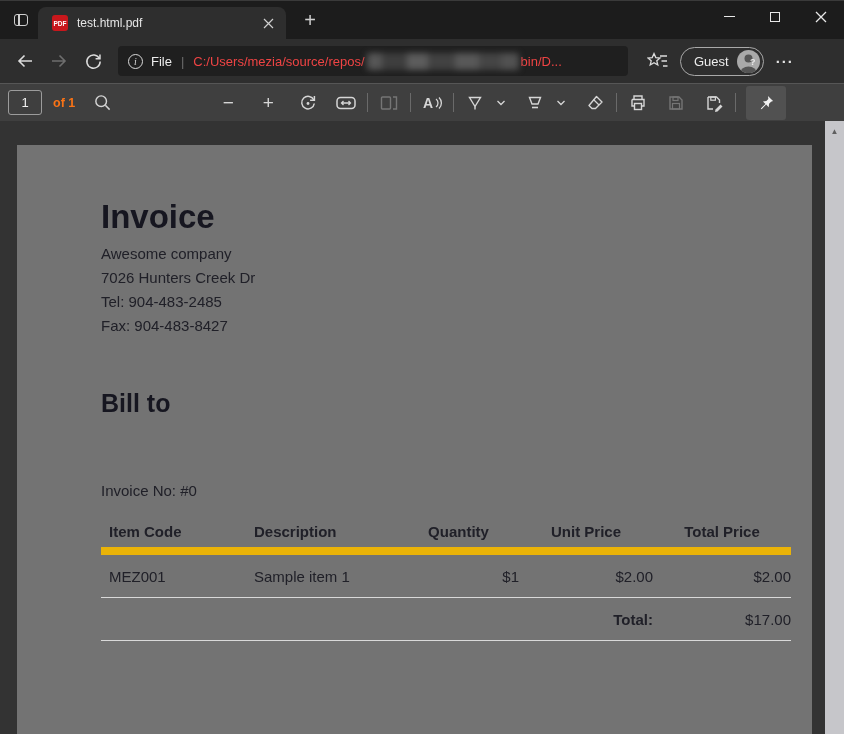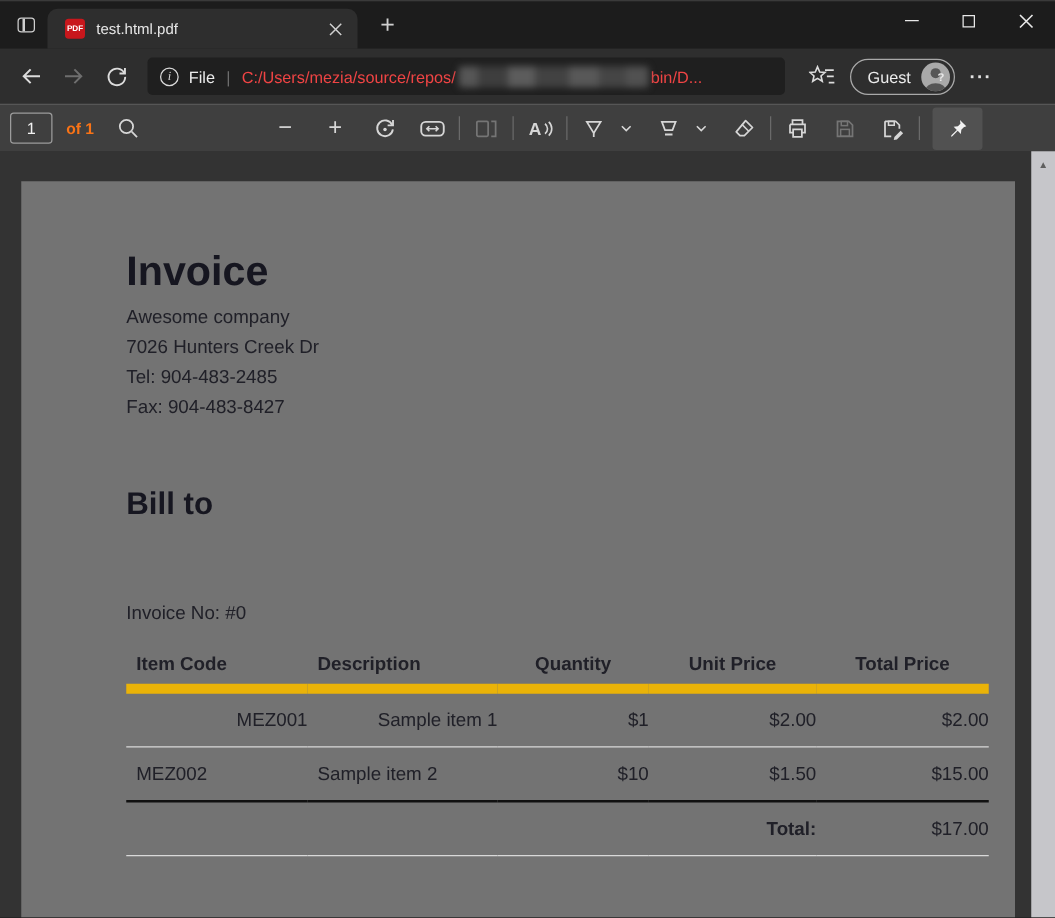--- a/index.html
+++ b/index.html
@@ -62,21 +62,21 @@
   .doc .addr p, .doc .billlines p, .doc .meta p{margin:0;font-size:15px;line-height:24px;}
   .doc h2{margin:49px 0 8px 0;font-size:25px;line-height:32px;font-weight:700;color:#161620;}
   .doc .meta{margin-top:60px;}
   table.inv{margin-top:8px;width:690px;border-collapse:collapse;table-layout:fixed;font-size:15px;color:#202028;}
   table.inv col.c1{width:145px;} table.inv col.c2{width:152px;}
   table.inv col.c3{width:121px;} table.inv col.c4{width:134px;} table.inv col.c5{width:138px;}
   table.inv th{font-weight:700;padding:12px 0 7px 0;border-bottom:8px solid #eab308;}
   table.inv th.l{text-align:left;padding-left:8px;} table.inv th.c{text-align:center;}
   table.inv td{padding:13px 0 12px 0;}
   table.inv td.l{text-align:left;padding-left:8px;} table.inv td.r{text-align:right;}
-  table.inv tr.r1 td{border-bottom:1px solid #d9d9d9;text-align:right;}
+  table.inv tr.r1 td{border-bottom:1px solid #d9d9d9;}
   table.inv tr.r2 td{border-bottom:2px solid #111;}
   table.inv tr.tot td{border-bottom:1px solid #d9d9d9;}
   table.inv tr.tot .lbl{font-weight:700;}
 
   svg{display:block;}
 </style>
 </head>
 <body>
 
 <div class="window">
@@ -290,27 +290,20 @@
             </tr>
           </thead>
           <tbody>
             <tr class="r1">
               <td class="l">MEZ001</td>
               <td class="l">Sample item 1</td>
               <td class="r">$1</td>
               <td class="r">$2.00</td>
               <td class="r">$2.00</td>
             </tr>
-            <tr class="r2">
-              <td class="l">MEZ002</td>
-              <td class="l">Sample item 2</td>
-              <td class="r">$10</td>
-              <td class="r">$1.50</td>
-              <td class="r">$15.00</td>
-            </tr>
             <tr class="tot">
               <td></td>
                 <td></td>
                 <td></td>
               <td class="r lbl">Total:</td>
               <td class="r">$17.00</td>
             </tr>
           </tbody>
         </table>
       </div>

